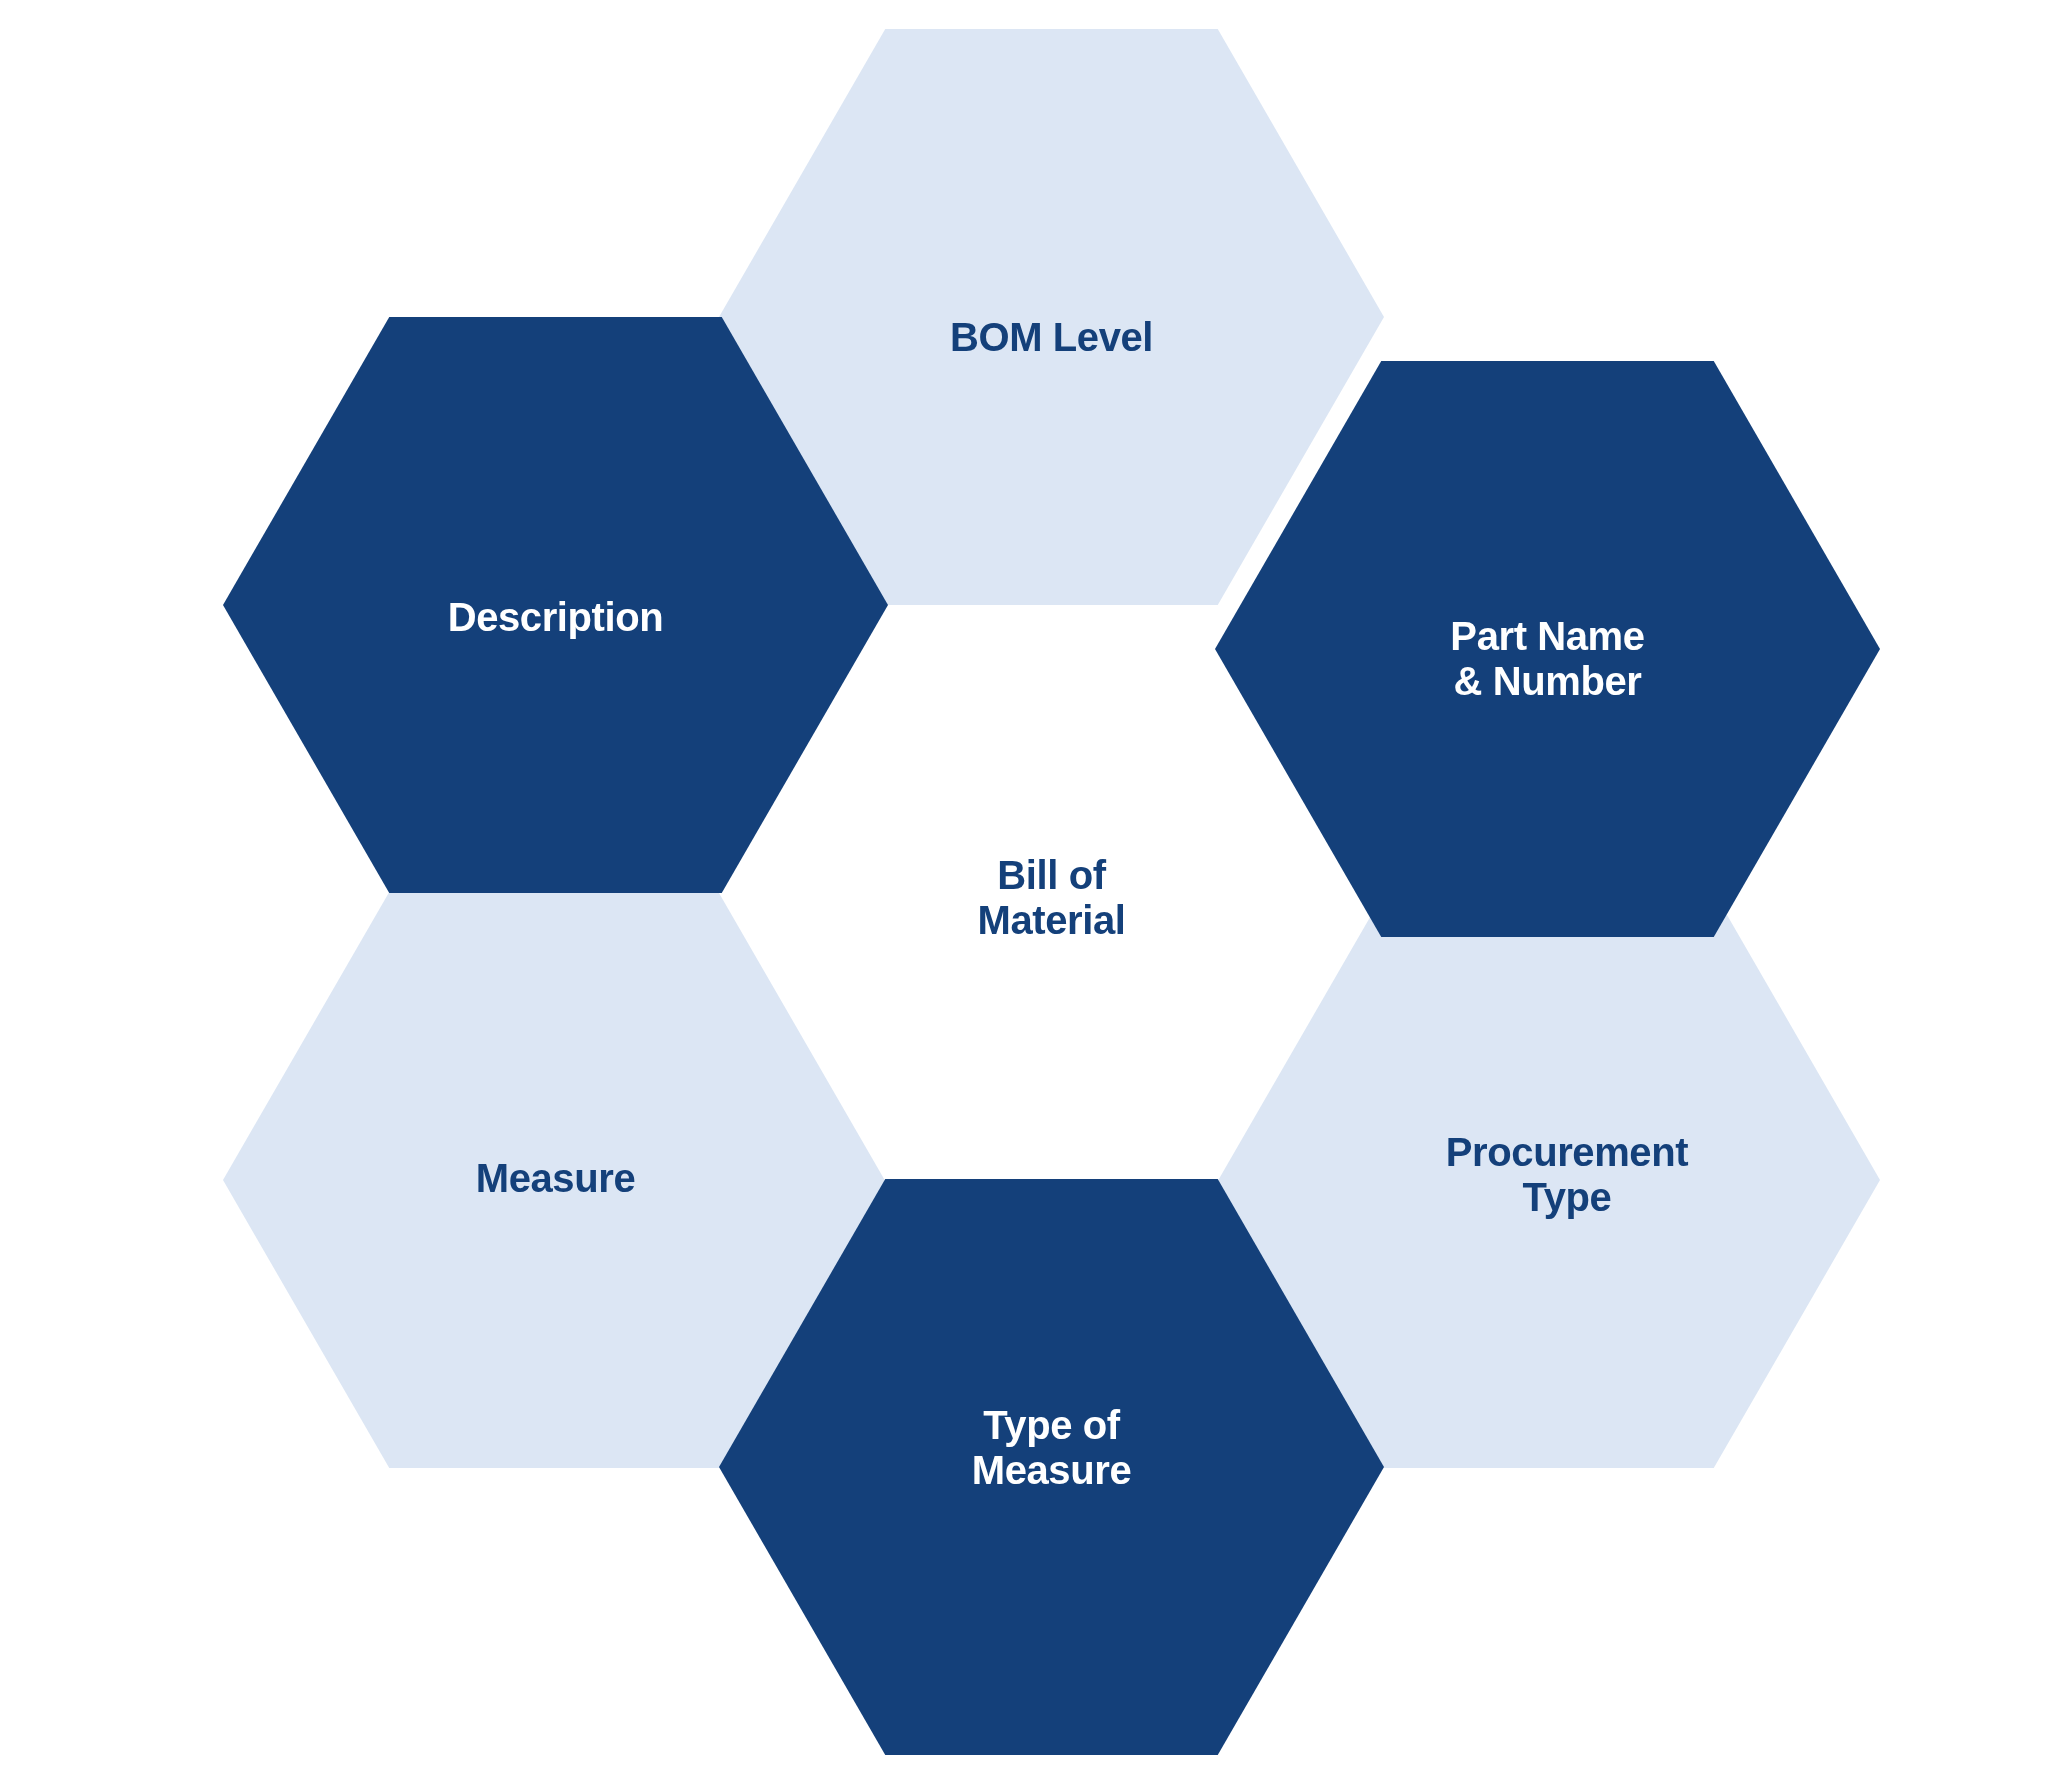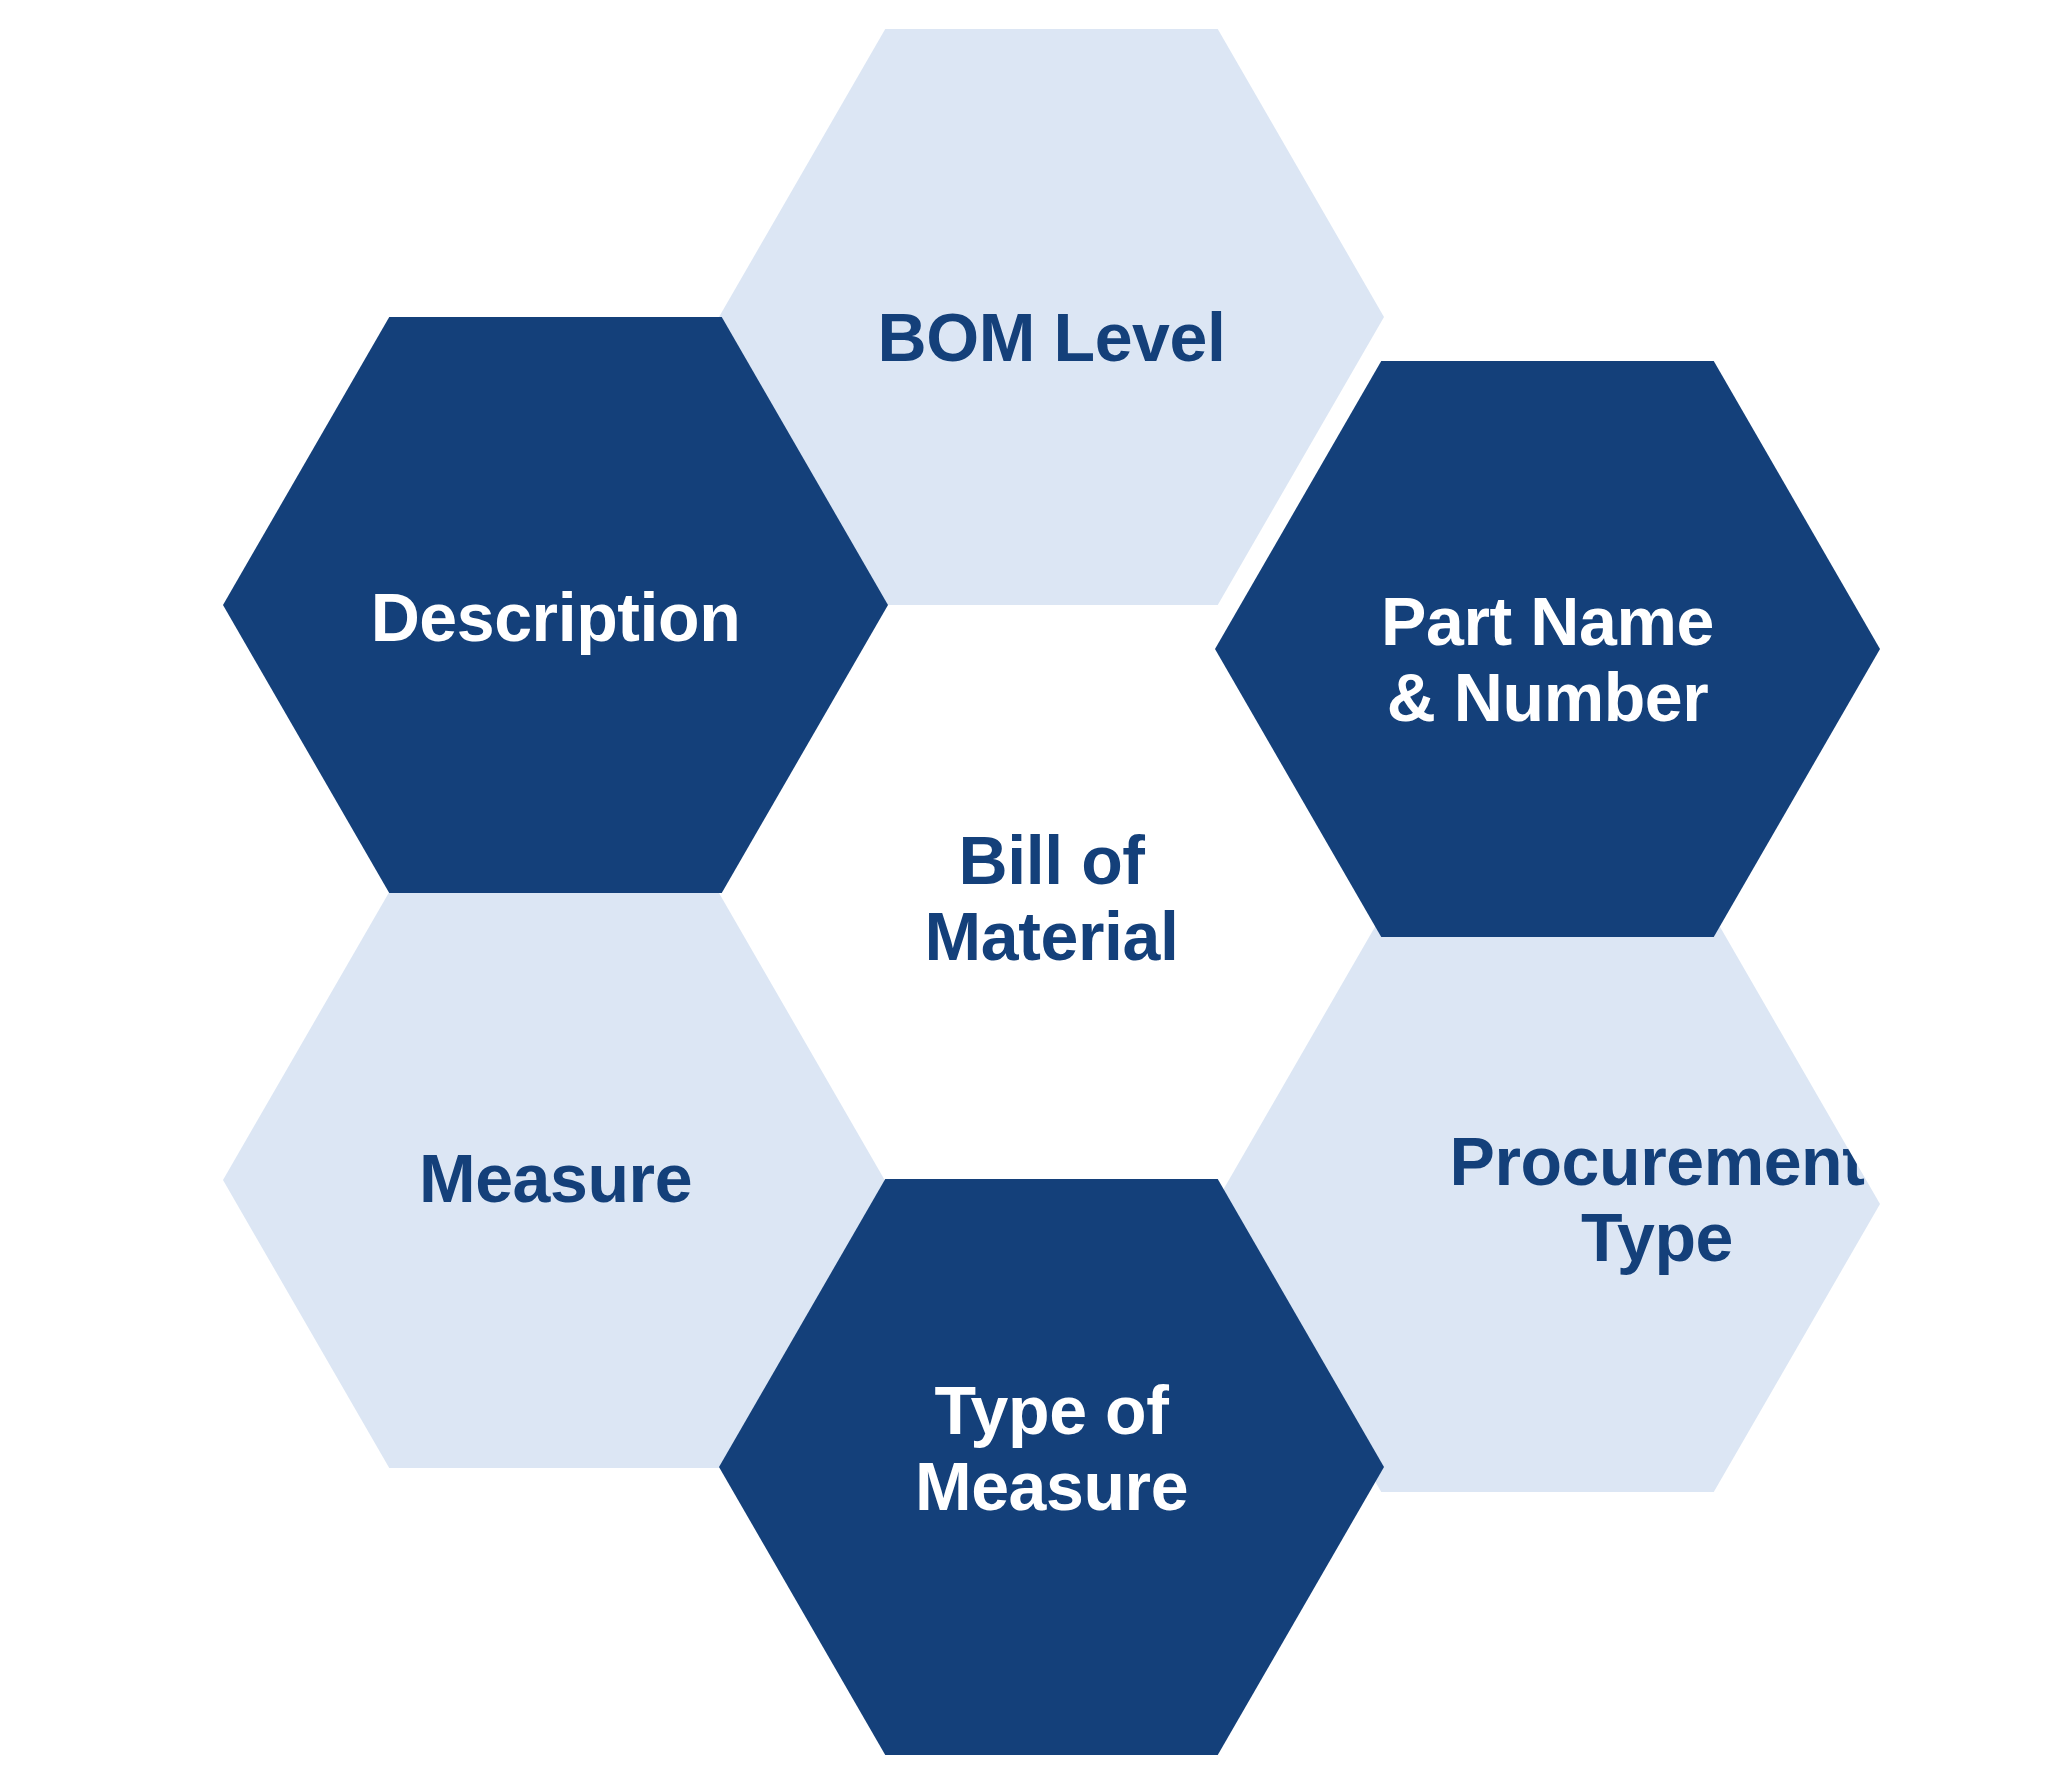--- a/index.html
+++ b/index.html
@@ -29,21 +29,21 @@
     -webkit-clip-path: polygon(25% 0%, 75% 0%, 100% 50%, 75% 100%, 25% 100%, 0% 50%);
     display: flex;
     align-items: center;
     justify-content: center;
     box-sizing: border-box;
   }
 
   .hex-label {
     text-align: center;
     font-weight: 700;
-    font-size: 68px;
+    font-size: 40px;
     line-height: 1.12;
     letter-spacing: -0.4px;
     white-space: pre-line;
     padding: 0 35px;
     pointer-events: none;
   }
 
   
   .hex.fill-navy       { background: #14407A; }
   .hex.fill-navy .hex-label  { color: #ffffff; }
@@ -51,21 +51,21 @@
   .hex.fill-light .hex-label { color: #14407A; }
   .hex.fill-white      { background: #ffffff; }
   .hex.fill-white .hex-label { color: #14407A; }
 
   
   .pos-top          { left: 719px;  top: 29px;   }
   .pos-left-upper   { left: 223px;  top: 317px;  }
   .pos-right-upper  { left: 1215px; top: 317px; margin-top: 44px;  }
   .pos-center       { left: 719px;  top: 605px;  }
   .pos-left-lower   { left: 223px;  top: 892px; }
-  .pos-right-lower  { left: 1215px; top: 916px; justify-content: flex-end; }
+  .pos-right-lower  { left: 1215px; top: 892px; }
   .pos-bottom       { left: 719px;  top: 1179px; }
 
   
   .pos-top .hex-label         { transform: translateY(20.4px); }
   .pos-left-upper .hex-label  { transform: translateY(12.4px); }
   .pos-right-upper .hex-label { transform: translateY(9.8px); }
   .pos-center .hex-label      { transform: translateY(5.3px); }
   .pos-left-lower .hex-label  { transform: translateY(-1.8px); }
   .pos-right-lower .hex-label { transform: translateY(-5.3px) translateX(19.5px); }
   .pos-bottom .hex-label      { transform: translateY(-19.5px); }

